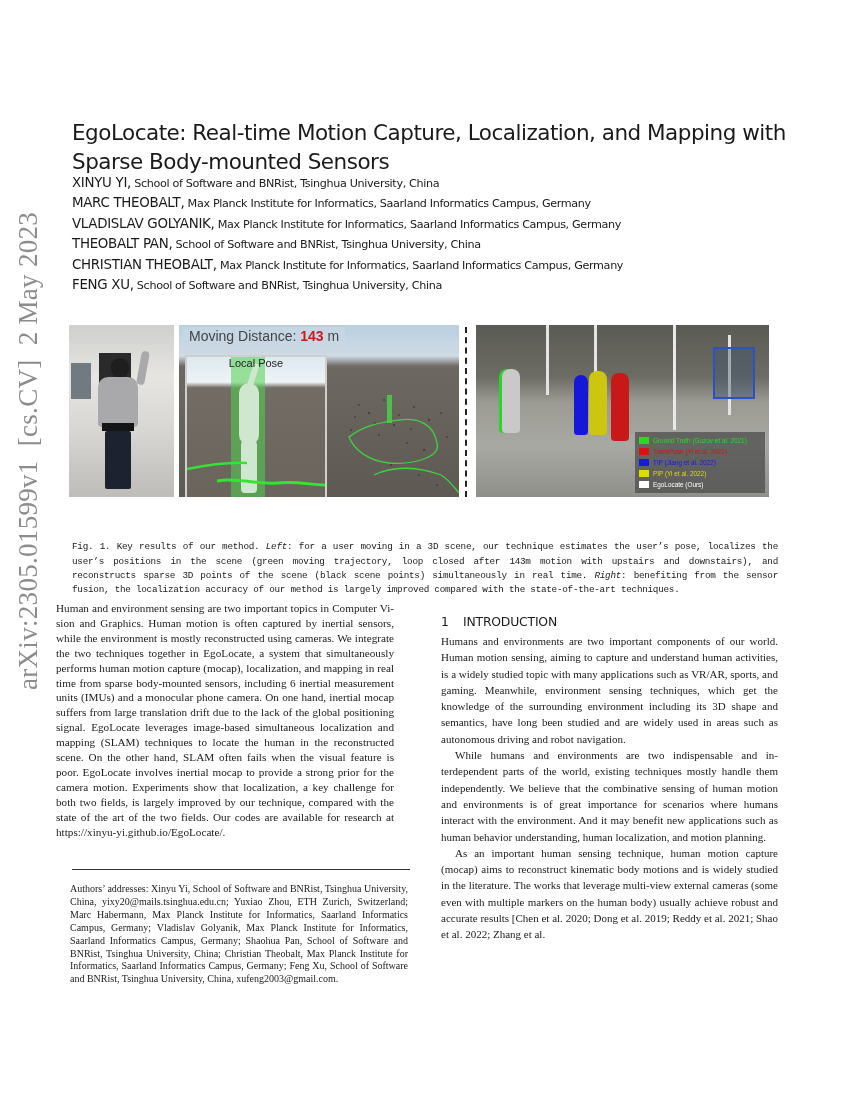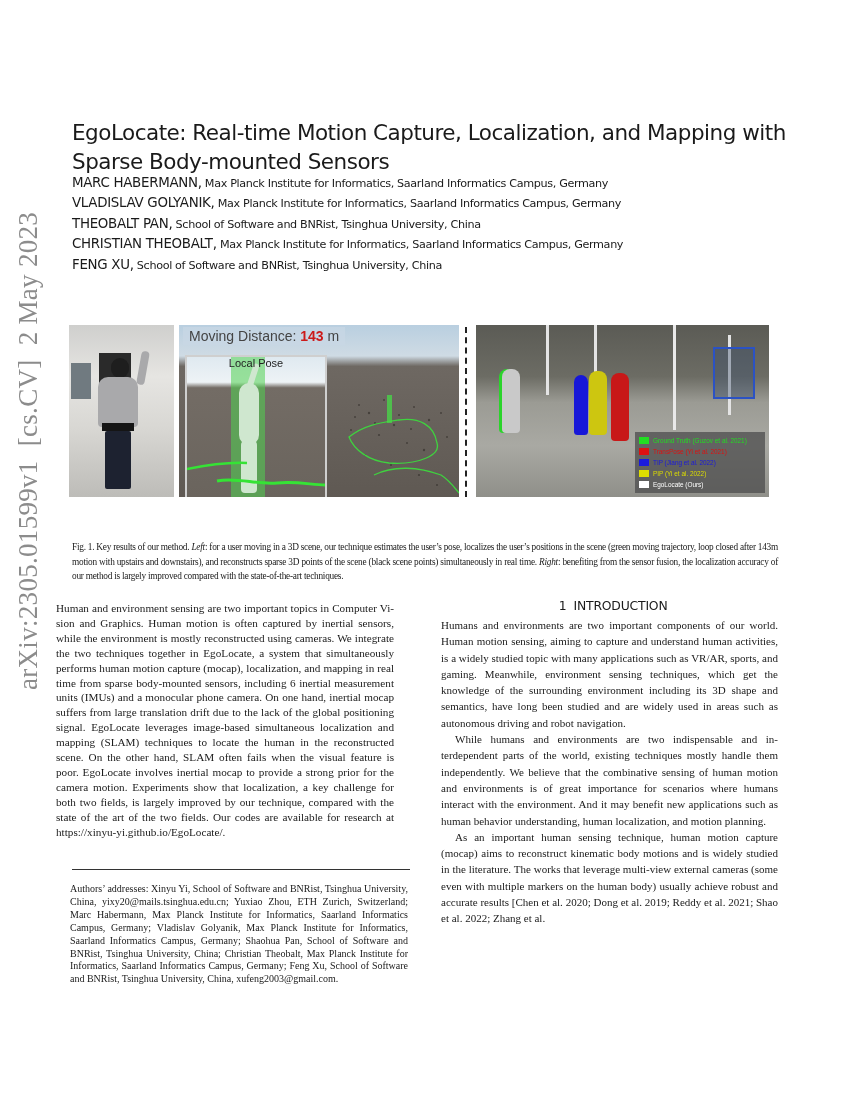--- a/index.html
+++ b/index.html
@@ -58,54 +58,55 @@
     position: absolute; right: 4px; bottom: 4px; width: 122px; padding: 3px 4px;
     background: rgba(80,80,80,0.78); font-family: "Liberation Sans", sans-serif; font-size: 6.4px;
   }
   .legend-row { display: flex; align-items: center; height: 11px; white-space: nowrap; }
   .legend-swatch { width: 10px; height: 7px; margin-right: 4px; flex: none; }
 
   .human { position: absolute; border-radius: 8px 8px 4px 4px; }
 
   #figure-caption {
     position: absolute; left: 72px; top: 531px; width: 706px;
-    font-family: Liberation Serif, serif; font-size: 9.3px; line-height: 14.2px;
+    font-family: Liberation Mono, monospace; font-size: 9.3px; line-height: 14.2px;
     text-align: justify; letter-spacing: -0.25px;
   }
   #figure-caption em { font-style: italic; }
 
   .col-text {
     font-family: "Liberation Serif", serif; font-size: 11.2px; line-height: 14.9px;
     text-align: justify; hyphens: manual; margin: 0;
   }
   #abstract { position: absolute; left: 56px; top: 601px; width: 338px; }
   #intro { position: absolute; left: 441px; top: 599px; width: 337px; }
   #intro-heading {
     font-family: "DejaVu Sans", sans-serif; font-size: 12.4px; line-height: 14px;
-    margin: 0 0 4px 0; font-weight: normal; letter-spacing: -0.2px; text-align: center;
+    margin: 16px 0 4px 0; font-weight: normal; letter-spacing: -0.2px;
   }
   #intro-heading .sec-num { display: inline-block; width: 22px; }
   #intro .col-text { font-size: 11px; line-height: 16.3px; }
   #intro .indent { text-indent: 14px; }
 
   #footnote-rule { position: absolute; left: 72px; top: 869px; width: 338px; border-top: 0.8px solid #333; }
   #addresses {
     position: absolute; left: 70px; top: 873px; width: 338px;
     font-family: "Liberation Serif", serif; font-size: 10px; line-height: 12.9px; text-align: justify;
   }
 </style>
 </head>
 <body>
 
 <div id="arxiv-stamp">arXiv:2305.01599v1  [cs.CV]  2 May 2023</div>
 
 <h1 id="paper-title">EgoLocate: Real-time Motion Capture, Localization, and Mapping with Sparse Body-mounted Sensors</h1>
 
 <div id="author-list">
-  <div class="author-line"><span class="author-name">MARC HABERMANN,</span><span class="author-aff"> Max Planck Institute for Informatics, Saarland Informatics Campus, Germany</span></div>
+  <div class="author-line"><span class="author-name">XINYU YI,</span><span class="author-aff"> School of Software and BNRist, Tsinghua University, China</span></div>
+  <div class="author-line"><span class="author-name">MARC THEOBALT,</span><span class="author-aff"> Max Planck Institute for Informatics, Saarland Informatics Campus, Germany</span></div>
   <div class="author-line"><span class="author-name">VLADISLAV GOLYANIK,</span><span class="author-aff"> Max Planck Institute for Informatics, Saarland Informatics Campus, Germany</span></div>
   <div class="author-line"><span class="author-name">THEOBALT PAN,</span><span class="author-aff"> School of Software and BNRist, Tsinghua University, China</span></div>
   <div class="author-line"><span class="author-name">CHRISTIAN THEOBALT,</span><span class="author-aff"> Max Planck Institute for Informatics, Saarland Informatics Campus, Germany</span></div>
   <div class="author-line"><span class="author-name">FENG XU,</span><span class="author-aff"> School of Software and BNRist, Tsinghua University, China</span></div>
 </div>
 
 <div id="teaser-figure">
 
   <div class="fig-panel" id="photo-panel">
     <div style="position:absolute;left:30px;top:28px;width:32px;height:44px;background:#2a2a2a;"></div>

